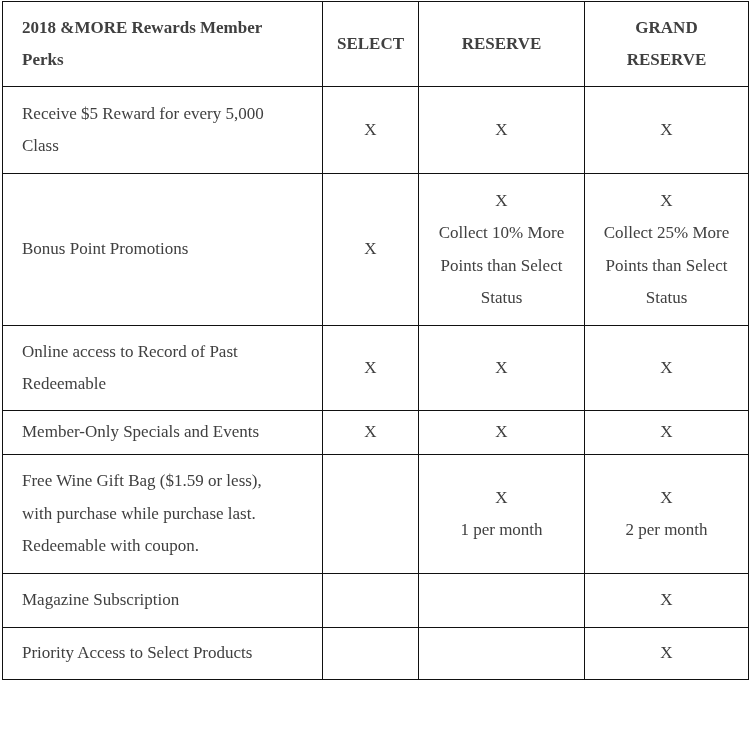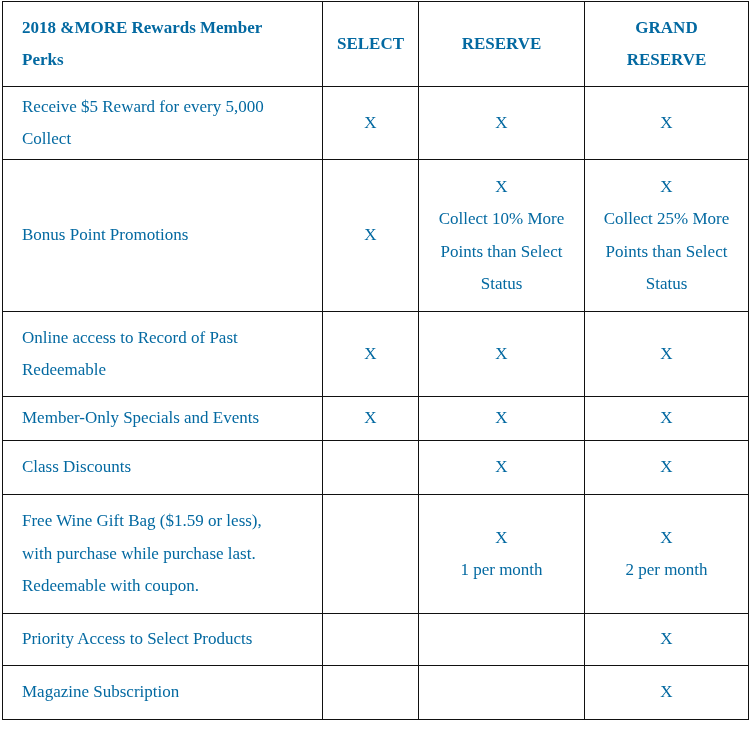--- a/index.html
+++ b/index.html
@@ -2,21 +2,21 @@
 <html><head>
 <meta charset="utf-8">
 <style>
   html, body { margin: 0; padding: 0; background: #ffffff; }
   body { width: 749px; height: 746px; overflow: hidden; position: relative; }
   table {
     position: absolute; left: 2px; top: 1px;
     border-collapse: collapse;
     width: 746px;
     font-family: "Liberation Serif", "DejaVu Serif", serif;
-    color: #0369a1;
+    color: #404040;
     table-layout: fixed;
   }
   td, th {
     border: 1.3px solid #111;
     font-size: 17px;
     line-height: 32.5px;
     padding: 0;
     vertical-align: middle;
   }
   th { font-weight: bold; text-align: center; }
@@ -48,24 +48,24 @@
         <span class="line">RESERVE</span>
       </th>
       <th>
         <span class="line">GRAND</span>
         <span class="line">RESERVE</span>
       </th>
     </tr>
   </thead>
   <tbody>
 
-    <tr style="height:73px">
+    <tr style="height:87px">
       <td class="perk">
         <span class="line">Receive $5 Reward  for every 5,000</span>
-        <span class="line">Collect</span>
+        <span class="line">Class</span>
       </td>
       <td class="val">
           <span class="line">X</span>
         </td>
       <td class="val">
           <span class="line">X</span>
         </td>
       <td class="val">
           <span class="line">X</span>
         </td>
@@ -116,64 +116,52 @@
           <span class="line">X</span>
         </td>
       <td class="val">
           <span class="line">X</span>
         </td>
       <td class="val">
           <span class="line">X</span>
         </td>
     </tr>
 
-    <tr style="height:54px">
-      <td class="perk">
-        <span class="line">Class Discounts</span>
-      </td>
-      <td class="val"></td>
-      <td class="val">
-          <span class="line">X</span>
-        </td>
-      <td class="val">
-          <span class="line">X</span>
-        </td>
-    </tr>
 
     <tr style="height:119px">
       <td class="perk">
         <span class="line">Free Wine Gift Bag ($1.59 or less),</span>
         <span class="line">with purchase while purchase last.</span>
         <span class="line">Redeemable with coupon.</span>
       </td>
       <td class="val"></td>
       <td class="val">
         <span class="line">X</span>
         <span class="line">1 per month</span>
       </td>
       <td class="val">
         <span class="line">X</span>
         <span class="line">2 per month</span>
       </td>
     </tr>
 
-    <tr style="height:52px">
+    <tr style="height:54px">
       <td class="perk">
-        <span class="line">Priority Access to Select Products</span>
+        <span class="line">Magazine Subscription</span>
       </td>
       <td class="val"></td>
       <td class="val"></td>
       <td class="val">
           <span class="line">X</span>
         </td>
     </tr>
 
-    <tr style="height:54px">
+    <tr style="height:52px">
       <td class="perk">
-        <span class="line">Magazine Subscription</span>
+        <span class="line">Priority Access to Select Products</span>
       </td>
       <td class="val"></td>
       <td class="val"></td>
       <td class="val">
           <span class="line">X</span>
         </td>
     </tr>
   </tbody>
 </table>
 

